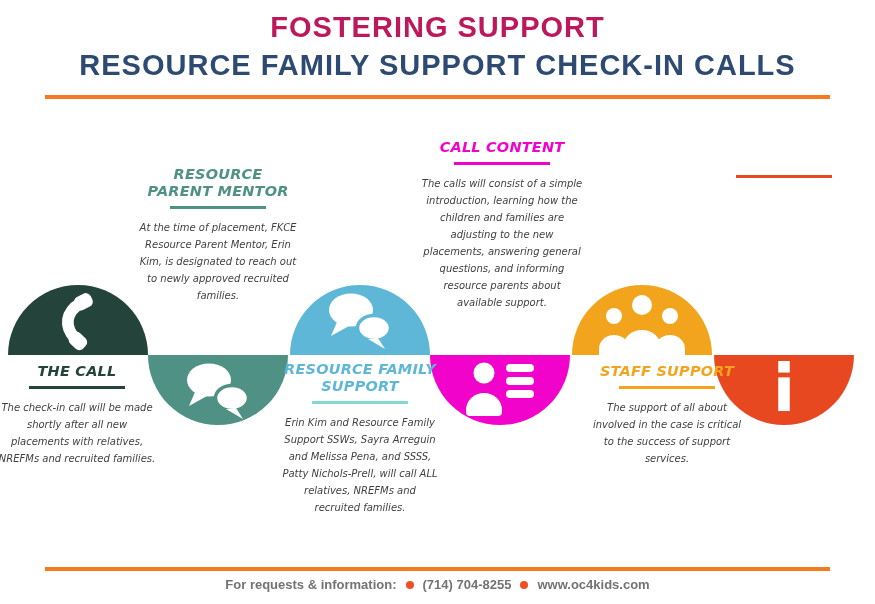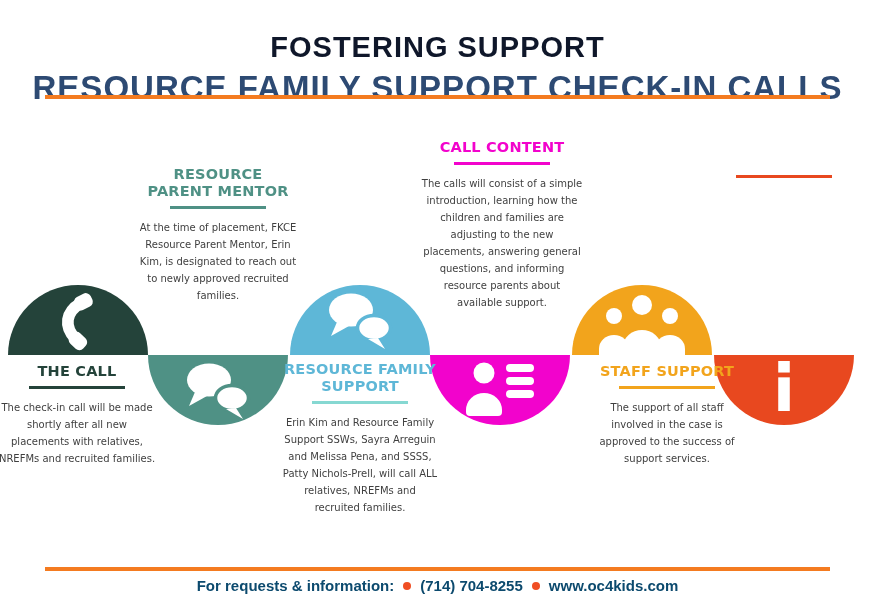--- a/index.html
+++ b/index.html
@@ -8,60 +8,60 @@
     width:875px;height:604px;
     background:#ffffff;
     font-family:"DejaVu Sans", sans-serif;
     overflow:hidden;
   }
   
   .hdr{position:absolute;top:10px;left:0;width:875px;text-align:center;}
   .hdr .title{
     font-family:"Liberation Sans", sans-serif;
     font-weight:bold;font-size:29px;letter-spacing:1px;
-    color:#0f172a;line-height:1.2;margin-top:20px;
+    color:#be185d;line-height:1.2;
   }
   .hdr .subtitle{
     font-family:"Liberation Sans", sans-serif;
-    font-weight:bold;font-size:33px;letter-spacing:1px;
+    font-weight:bold;font-size:29px;letter-spacing:1px;
     color:#2d4a73;line-height:1.2;margin-top:3px;
   }
   .rule{position:absolute;left:45px;width:785px;height:4px;background:#f47b20;}
   .rule.top{top:95px;}
   .rule.bottom{top:567px;}
 
   
   .semi{position:absolute;width:140px;height:70px;}
   .semi-top{border-radius:70px 70px 0 0;top:285px;}
   .semi-bottom{border-radius:0 0 70px 70px;top:355px;}
   .bg1{background:#24433a;} .bg2{background:#4f9185;} .bg3{background:#5eb7d7;}
   .bg4{background:#f203cc;} .bg5{background:#f2a41c;} .bg6{background:#e8481f;}
   .semi svg{position:absolute;left:50%;transform:translateX(-50%);}
 
   
-  .sec{position:absolute;width:158px;text-align:center;}
+  .sec{position:absolute;width:158px;text-align:center;font-style:italic;}
   .sec h3{
     margin:0;font-family:"DejaVu Sans", sans-serif;
     font-weight:bold;font-size:14.5px;line-height:17px;letter-spacing:.2px;
   }
   .ul{height:3px;width:96px;margin:6px auto 10px auto;}
   .sec p{margin:0;font-size:10px;line-height:17px;color:#3f3f3f;}
   .t1{color:#24433a;} .u1{background:#24433a;}
   .t2{color:#4f9185;} .u2{background:#4f9185;}
   .t3{color:#5eb7d7;} .u3{background:#86d8d2;}
   .t4{color:#f203cc;} .u4{background:#f203cc;}
   .t5{color:#f2a41c;} .u5{background:#f2a41c;}
   .t6{color:#e8481f;} .u6{background:#e8481f;}
 
   
   .ftr{
     position:absolute;top:577px;left:0;width:875px;
     display:flex;justify-content:center;align-items:center;gap:9px;
     font-family:"Liberation Sans", sans-serif;
-    font-weight:bold;font-size:15px;color:#0c4a6e;
+    font-weight:bold;font-size:13px;color:#737373;
   }
   .dot{width:8px;height:8px;border-radius:50%;background:#f04e23;flex:0 0 auto;}
 </style>
 </head>
 <body>
 
 <div class="page">
 
   <div class="hdr">
     <div class="title">FOSTERING SUPPORT</div>
@@ -151,21 +151,21 @@
 
   <div class="sec" style="left:421px;top:139px;width:162px;">
     <h3 class="t4">CALL CONTENT</h3>
     <div class="ul u4"></div>
     <p>The calls will consist of a simple introduction, learning how the children and families are adjusting to the new placements, answering general questions, and informing resource parents about available support.</p>
   </div>
 
   <div class="sec" style="left:588px;top:363px;">
     <h3 class="t5">STAFF SUPPORT</h3>
     <div class="ul u5"></div>
-    <p>The support of all staff involved in the case is approved to the success of support services.</p>
+    <p>The support of all about involved in the case is critical to the success of support services.</p>
   </div>
 
   <div class="sec" style="left:705px;top:169px;">
     <div class="ul u6"></div>
   </div>
 
   <div class="rule bottom"></div>
   <div class="ftr">
     <span>For requests &amp; information:</span>
     <span class="dot"></span>

